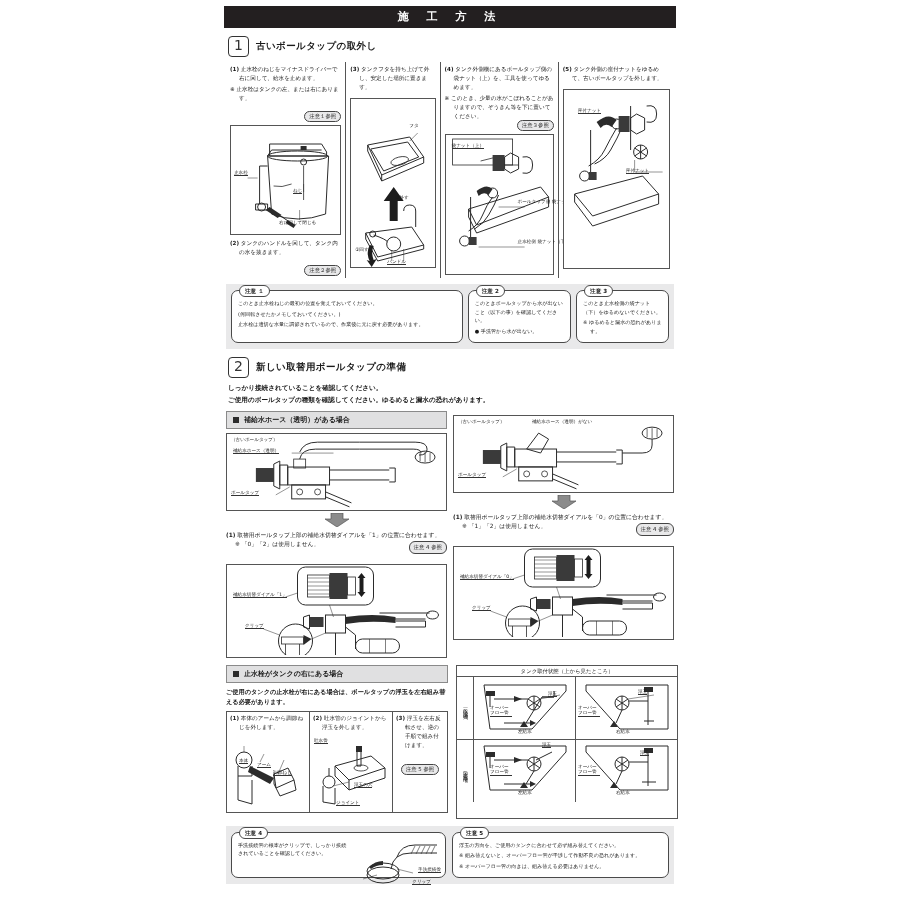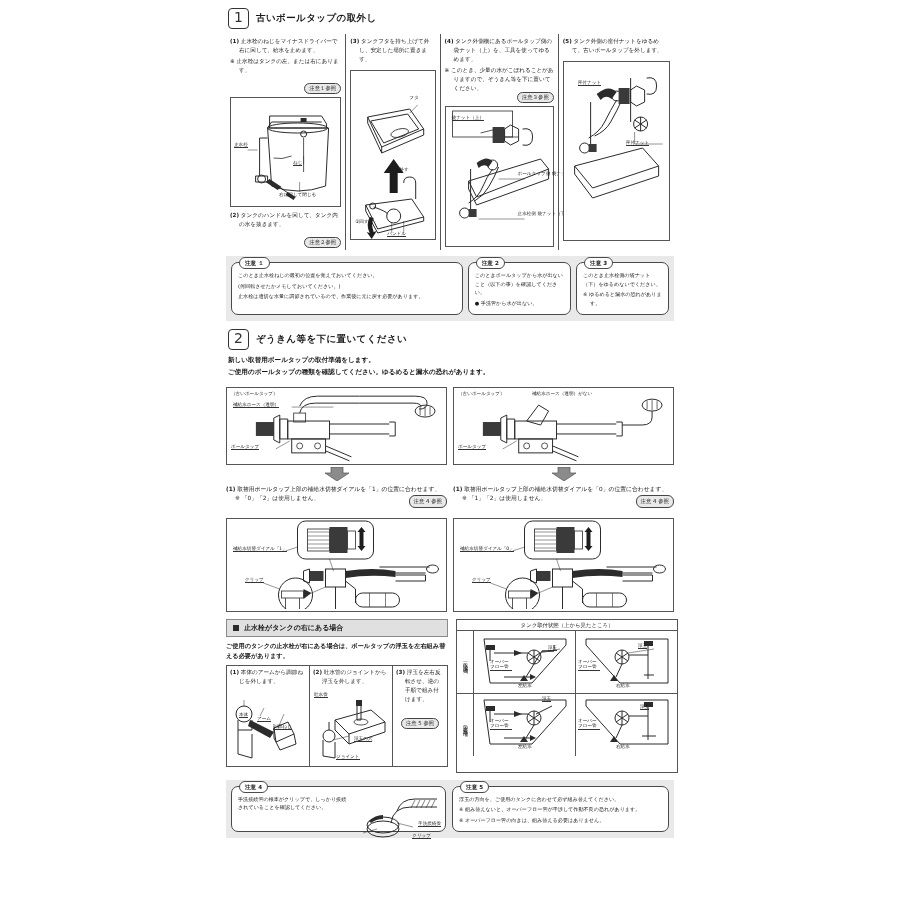--- a/index.html
+++ b/index.html
@@ -97,20 +97,21 @@
 
   .band2{background:#e9e9ea;padding:6px 5px;margin:7px 2px 0 2px;display:flex;gap:6px;}
   svg{display:block;}
   .fs{fill:none;stroke:#2b2b2b;}
 </style>
 </head>
 <body>
 
 <div class="page">
 
+  <div class="titlebar">施 工 方 法</div>
 
   <div class="step-head">
     <div class="step-num">1</div>
     <div class="step-title">古いボールタップの取外し</div>
   </div>
 
   <div class="s1">
 
     <div class="col c1">
       <div class="ptxt">
@@ -305,28 +306,32 @@
       <span class="ctag">注意 3</span>
       <div class="ctxt">
         <p>このとき止水栓側の袋ナット（下）をゆるめないでください。</p>
         <p class="ind">※ ゆるめると漏水の恐れがあります。</p>
       </div>
     </div>
   </div>
 
   <div class="step-head">
     <div class="step-num">2</div>
-    <div class="step-title">ぞうきん等を下に置いてください</div>
+    <div class="step-title">新しい取替用ボールタップの準備</div>
   </div>
-  <div class="lead">新しい取替用ボールタップの取付準備をします。</div>
+  <div class="lead">しっかり接続されていることを確認してください。</div>
   <div class="lead" style="margin-top:-4px">ご使用のボールタップの種類を確認してください。ゆるめると漏水の恐れがあります。</div>
 
   <div class="two-col">
 
     <div class="halfcol">
+      <div class="subhead">
+        <span class="sq"></span>
+        <span>補給水ホース（透明）がある場合</span>
+      </div>
       <div class="obox">
         <svg width="100%" height="72" viewBox="0 0 214 72">
 
           <rect fill="#3a3a3a" x="26" y="31" width="18" height="14"></rect>
           <path class="fs" stroke-width="1" d="M44 27 L50 24 L50 52 L44 49 Z"></path>
           <path class="fs" stroke-width="1" d="M50 28 L58 28 L58 48 L50 48 Z"></path>
           <rect class="fs" stroke-width="1" x="58" y="30" width="42" height="18"></rect>
           <rect class="fs" stroke-width=".8" x="64" y="22" width="12" height="9"></rect>
 
           <path class="fs" stroke-width="1" d="M70 22 q2 -10 16 -10 l44 0"></path>

